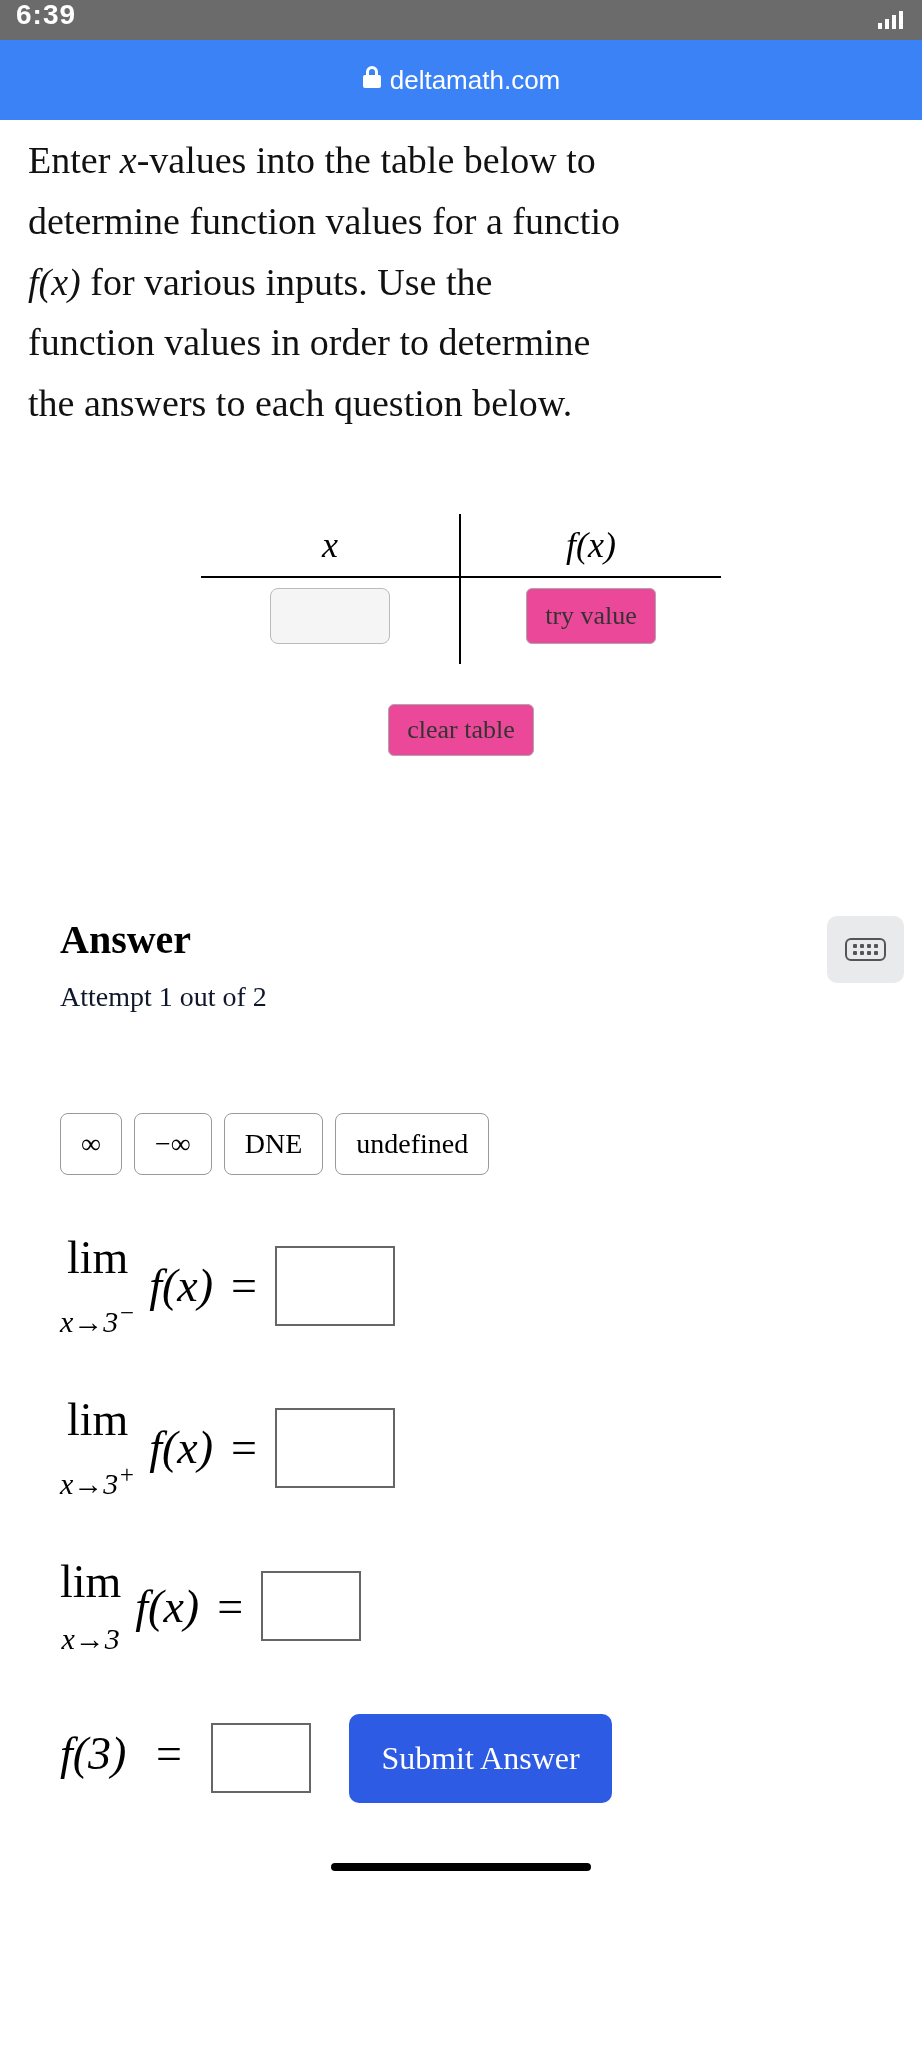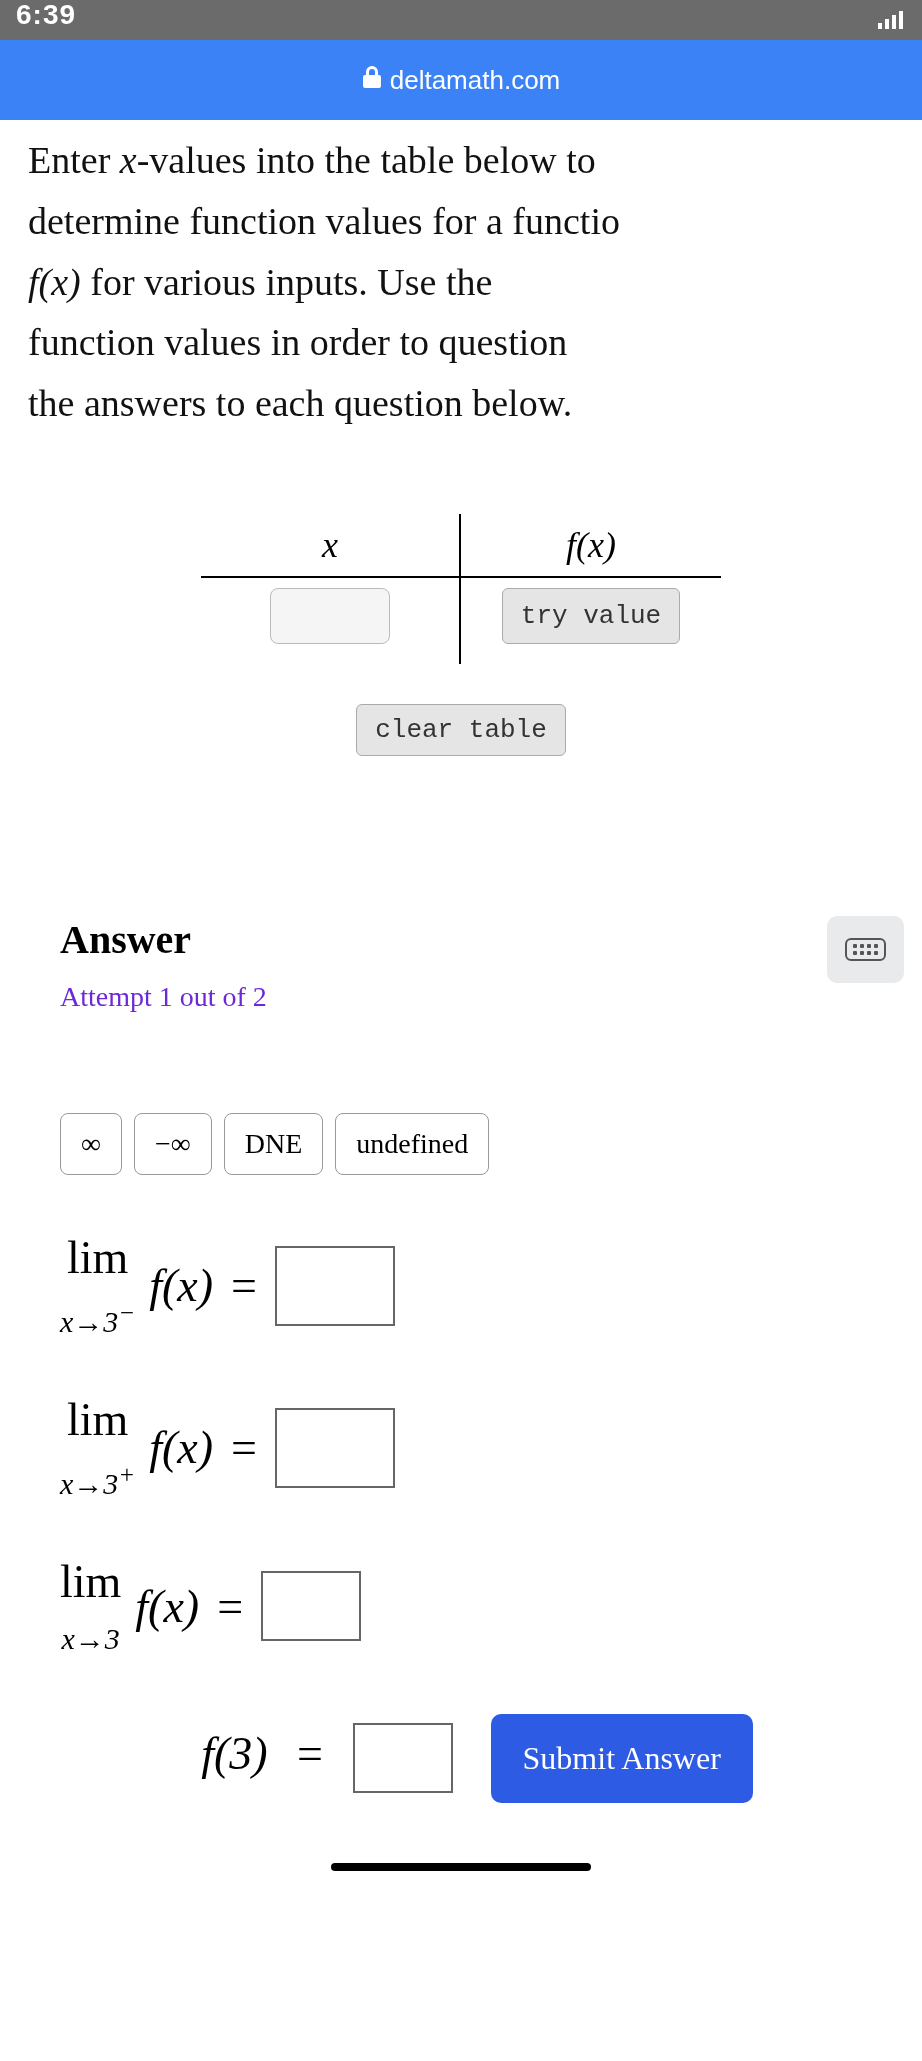--- a/index.html
+++ b/index.html
@@ -86,22 +86,22 @@
     height: 56px;
     border: 1px solid #bbb;
     border-radius: 8px;
     background: #f5f5f5;
     font-size: 24px;
     text-align: center;
   }
   .btn-outline {
     border: 1px solid #aaa;
     border-radius: 6px;
-    background: #e5e5e5;
-    font-family: Liberation Mono, monospace;
+    background: #ec4899;
+    font-family: Liberation Serif, serif;
     font-size: 26px;
     padding: 10px 18px;
     color: #333;
     cursor: pointer;
   }
   .clear-wrap {
     text-align: center;
     margin-top: 40px;
   }
   .answer-section {
@@ -129,21 +129,21 @@
     border: 2px solid #555;
     border-radius: 6px;
     padding: 4px 6px;
     display: grid;
     grid-template-columns: repeat(4, 4px);
     grid-template-rows: repeat(2, 4px);
     gap: 3px;
   }
   .kbd-inner span { background:#555; width:4px; height:4px; border-radius:1px;}
   .attempt {
-    color: #6d28d9;
+    color: #0f172a;
     font-size: 28px;
     margin-top: 18px;
     font-family: Georgia, serif;
   }
   .pills {
     display: flex;
     gap: 12px;
     margin-top: 100px;
   }
   .pill {
@@ -179,21 +179,20 @@
     border: 2px solid #666;
     width: 120px;
     height: 80px;
     display: inline-block;
   }
   .ans-box-sm { width: 100px; height: 70px; }
   .submit-row {
     display: flex;
     align-items: center;
     gap: 38px;
-    justify-content: center;
   }
   .submit-btn {
     background: #2d5be3;
     color: #fff;
     border: none;
     border-radius: 10px;
     font-size: 32px;
     font-family: Georgia, serif;
     padding: 26px 32px;
     cursor: pointer;
@@ -227,21 +226,21 @@
         <path d="M4 10V7a6 6 0 0112 0v3h1a2 2 0 012 2v9a2 2 0 01-2 2H3a2 2 0 01-2-2v-9a2 2 0 012-2h1zm3 0h6V7a3 3 0 00-6 0v3z"></path>
       </svg>
   </span>
   <span>deltamath.com</span>
 </div>
 
 <div class="content">
   <span>Enter </span><span class="math-i">x</span><span>-values into the table below to</span><br>
   <span>determine function values for a functio</span><br>
   <span class="math-i">f(x)</span><span> for various inputs. Use the</span><br>
-  <span>function values in order to question</span><br>
+  <span>function values in order to determine</span><br>
   <span>the answers to each question below.</span>
 </div>
 
 <div class="eval-table">
   <div class="eval-header">
     <div class="eval-col-x">x</div>
     <div class="eval-col-fx">f(x)</div>
   </div>
   <div class="eval-row">
     <div class="eval-cell-x">

